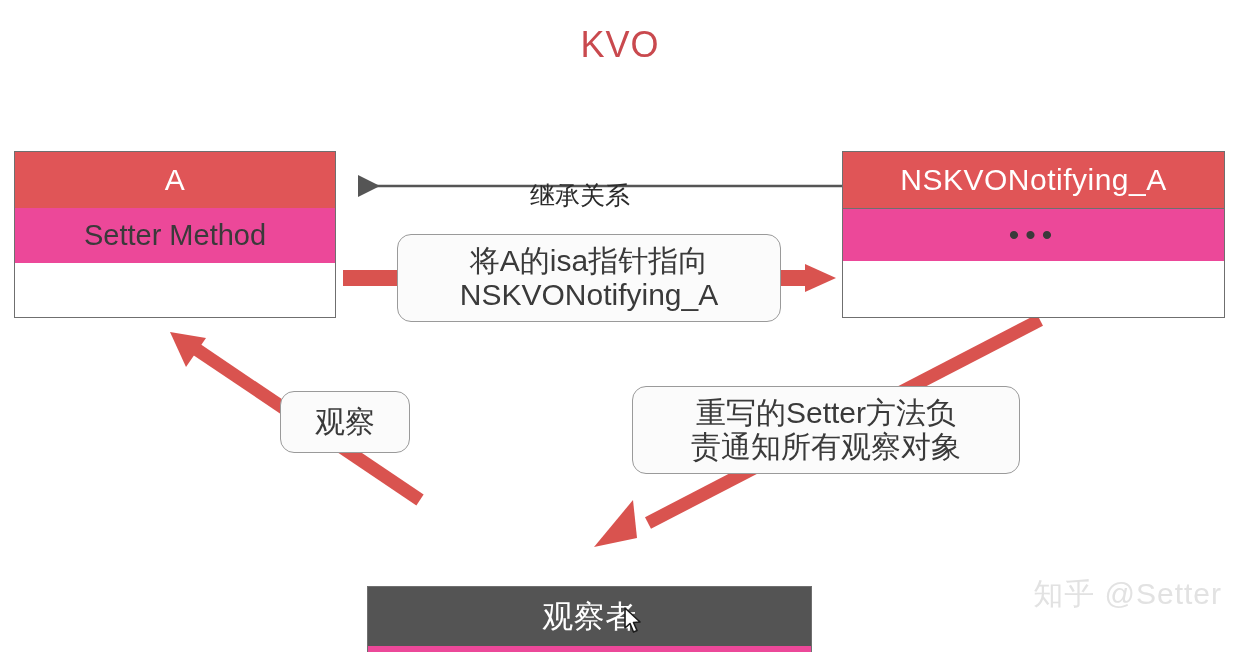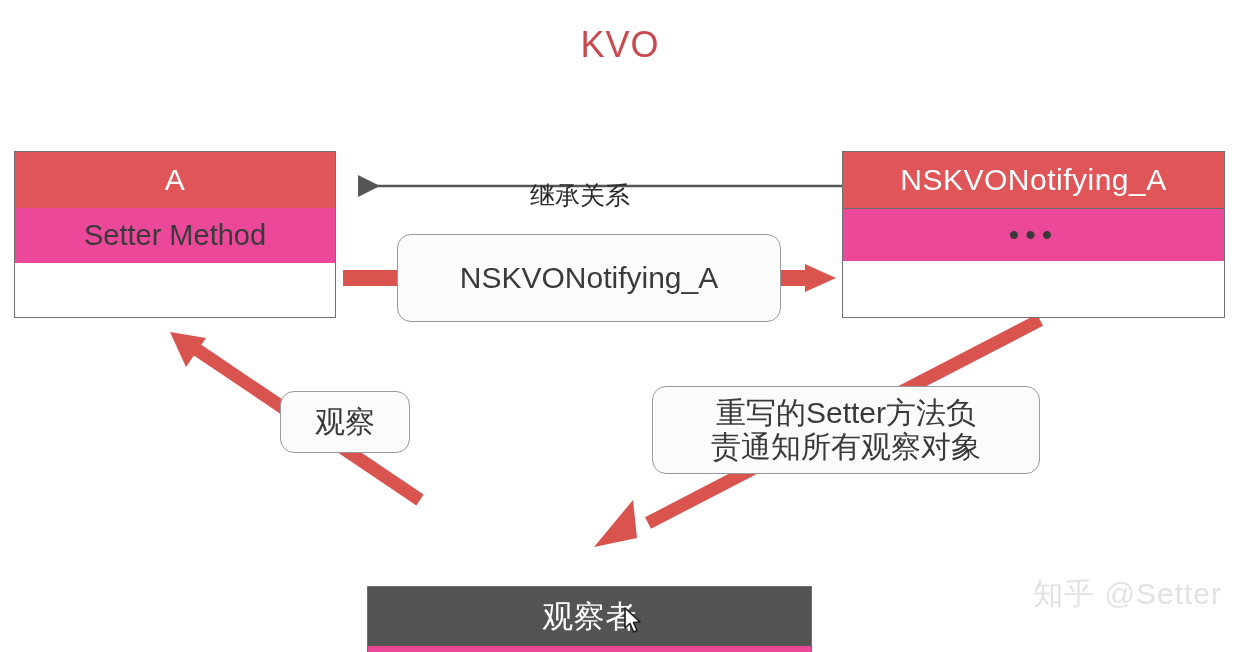--- a/index.html
+++ b/index.html
@@ -92,21 +92,21 @@
     flex-direction: column;
     align-items: center;
     justify-content: center;
     color: #3a3a3a;
     z-index: 8;
     text-align: center;
   }
   .callout .line { line-height: 1.12; white-space: nowrap; }
 
   #callout-isa { left: 397px; top: 234px; width: 384px; height: 88px; font-size: 30px; }
-  #callout-notify { left: 632px; top: 386px; width: 388px; height: 88px; font-size: 30px; margin-left: 20px; }
+  #callout-notify { left: 632px; top: 386px; width: 388px; height: 88px; font-size: 30px; }
   #callout-observe { left: 280px; top: 391px; width: 130px; height: 62px; font-size: 30px; }
 
   
   #label-inherit {
     position: absolute;
     left: 530px;
     top: 147px;
     font-size: 25px;
     color: #2b2b2b;
     z-index: 7;
@@ -198,20 +198,21 @@
   </div>
 
   <div class="class-box" id="box-observer">
     <div class="box-header dark">观察者</div>
     <div class="box-row row-empty"></div>
   </div>
 
   <div id="label-inherit">继承关系</div>
 
   <div class="callout" id="callout-isa">
+    <div class="line">将A的isa指针指向</div>
     <div class="line">NSKVONotifying_A</div>
   </div>
 
   <div class="callout" id="callout-notify">
     <div class="line">重写的Setter方法负</div>
     <div class="line">责通知所有观察对象</div>
   </div>
 
   <div class="callout" id="callout-observe">
     <div class="line">观察</div>

